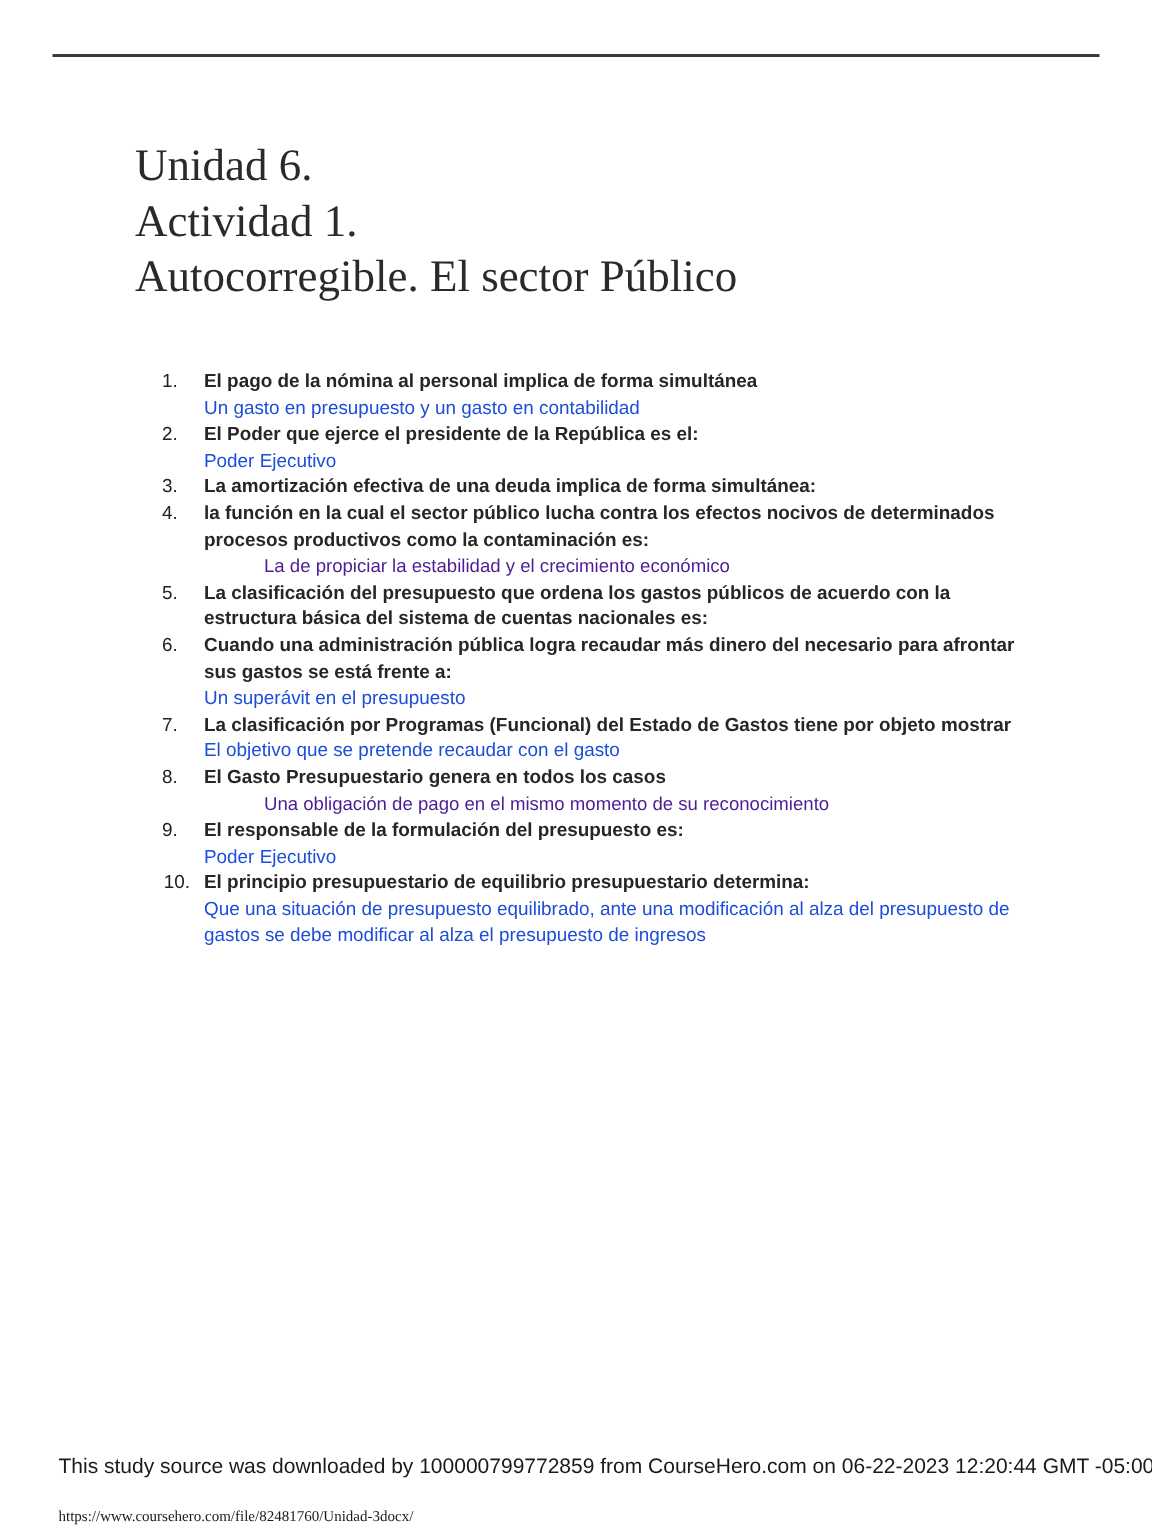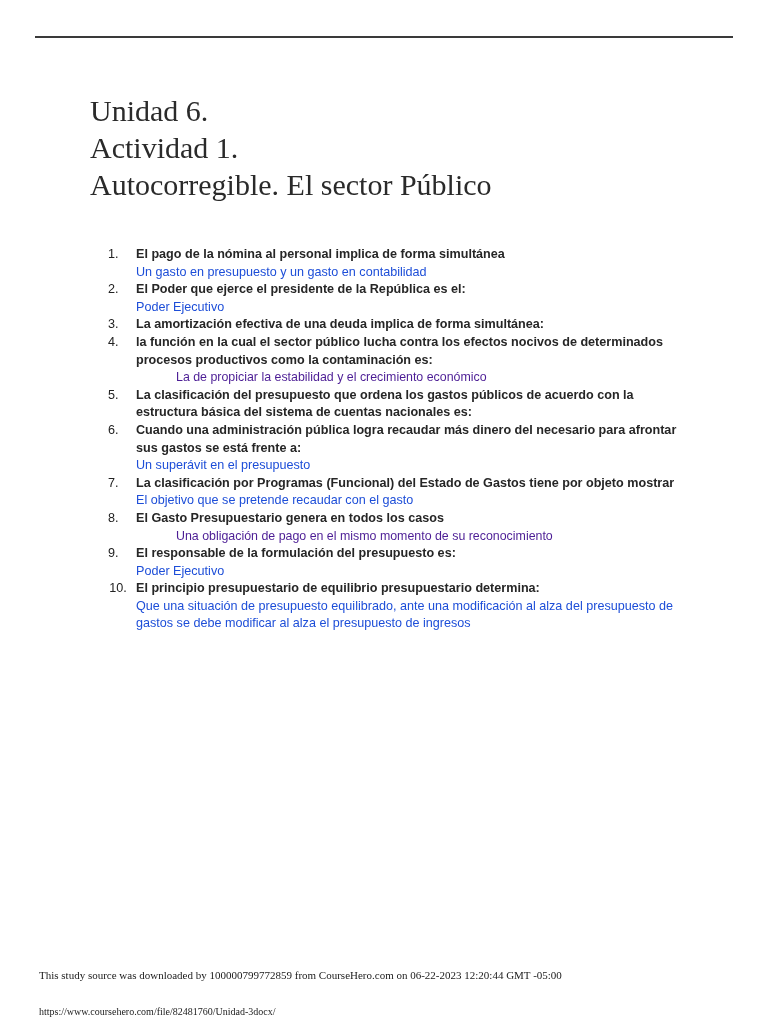--- a/index.html
+++ b/index.html
@@ -75,22 +75,22 @@
     .answer.light {
       font-weight: normal;
       color: #4c1d95;
       font-size: 12.4px;
       margin-left: 40px;
     }
     .footer-source {
       position: absolute;
       left: 39px;
       top: 969px;
-      font-family: Liberation Serif, serif;
-      font-size: 11px;
+      font-family: Liberation Sans, sans-serif;
+      font-size: 14px;
       color: #1a1a1a;
       white-space: nowrap;
     }
     .footer-url {
       position: absolute;
       left: 39px;
       top: 1006px;
       font-family: "Liberation Serif", "DejaVu Serif", serif;
       font-size: 10px;
       color: #1a1a1a;

